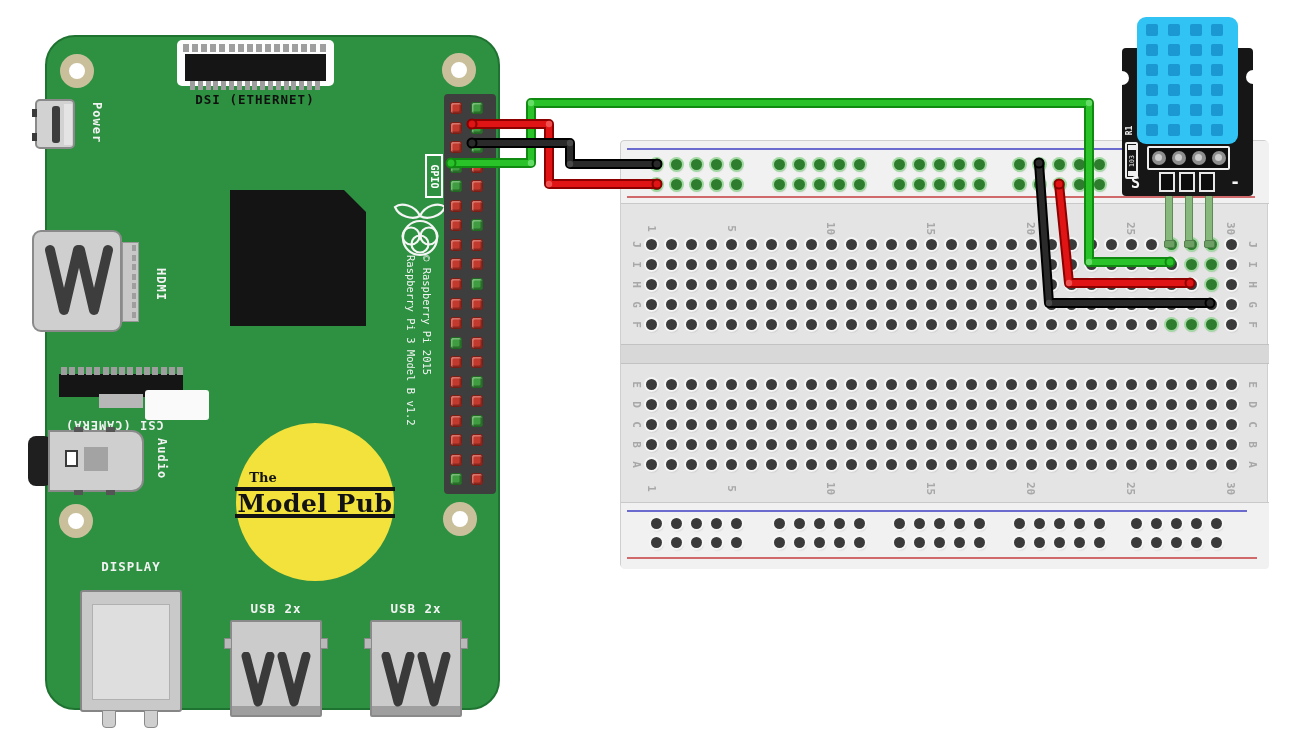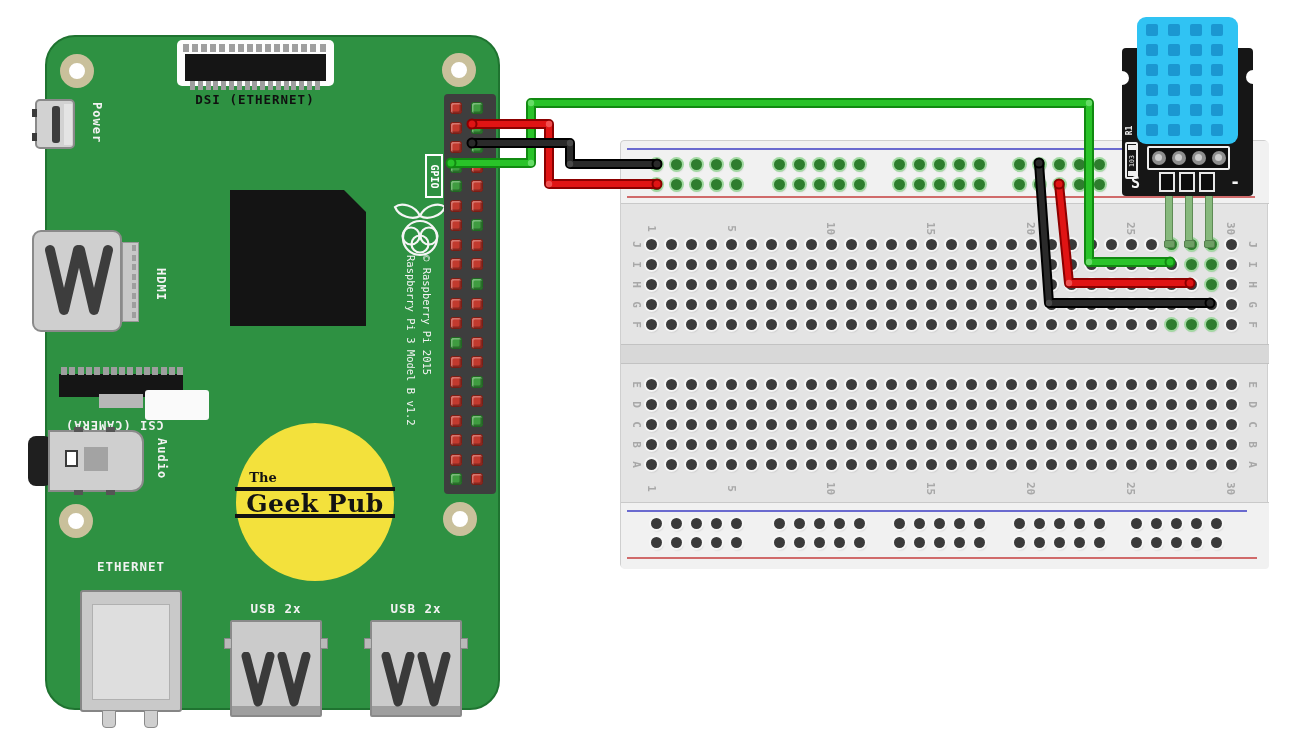--- a/index.html
+++ b/index.html
@@ -601,25 +601,25 @@
     </div>
     <span class="vlabel pilabel-w" style="left:122px;top:401px;">Audio</span>
 
     <div class="a" style="left:189px;top:386px;width:158px;height:158px;border-radius:50%;background:#f3e13c;"></div>
     <div class="a" style="left:188px;top:450px;width:160px;height:4px;background:#131313;"></div>
     <div class="a" style="left:188px;top:477px;width:160px;height:4px;background:#131313;"></div>
     <div class="a flexc" style="left:198px;top:432px;width:36px;height:16px;">
       <span style="font-family:'DejaVu Serif',serif;font-weight:bold;font-size:13px;color:#131313;">The</span>
     </div>
     <div class="a flexc" style="left:189px;top:454px;width:158px;height:24px;">
-      <span style="font-family:'DejaVu Serif',serif;font-weight:bold;font-size:25px;color:#131313;letter-spacing:0.5px;">Geek Pub</span>
+      <span style="font-family:'DejaVu Serif',serif;font-weight:bold;font-size:25px;color:#131313;letter-spacing:0.5px;">Model Pub</span>
     </div>
 
     <div class="a flexc" style="left:33px;top:521px;width:102px;height:16px;">
-      <span class="pilabel-w" style="font-size:12.5px;">ETHERNET</span>
+      <span class="pilabel-w" style="font-size:12.5px;">DISPLAY</span>
     </div>
     <div class="a" style="left:33px;top:553px;width:102px;height:122px;background:#c9c9c9;border:2px solid #868686;border-radius:3px;">
       <div class="a" style="left:10px;top:12px;width:78px;height:96px;background:#dedede;border:1px solid #b0b0b0;"></div>
       <div class="a" style="left:20px;top:118px;width:14px;height:18px;background:#cfcfcf;border:1px solid #8a8a8a;border-radius:0 0 4px 4px;"></div>
       <div class="a" style="left:62px;top:118px;width:14px;height:18px;background:#cfcfcf;border:1px solid #8a8a8a;border-radius:0 0 4px 4px;"></div>
     </div>
 
     <div class="a flexc" style="left:183px;top:563px;width:92px;height:16px;">
       <span class="pilabel-w" style="font-size:12.5px;">USB 2x</span>
     </div>

